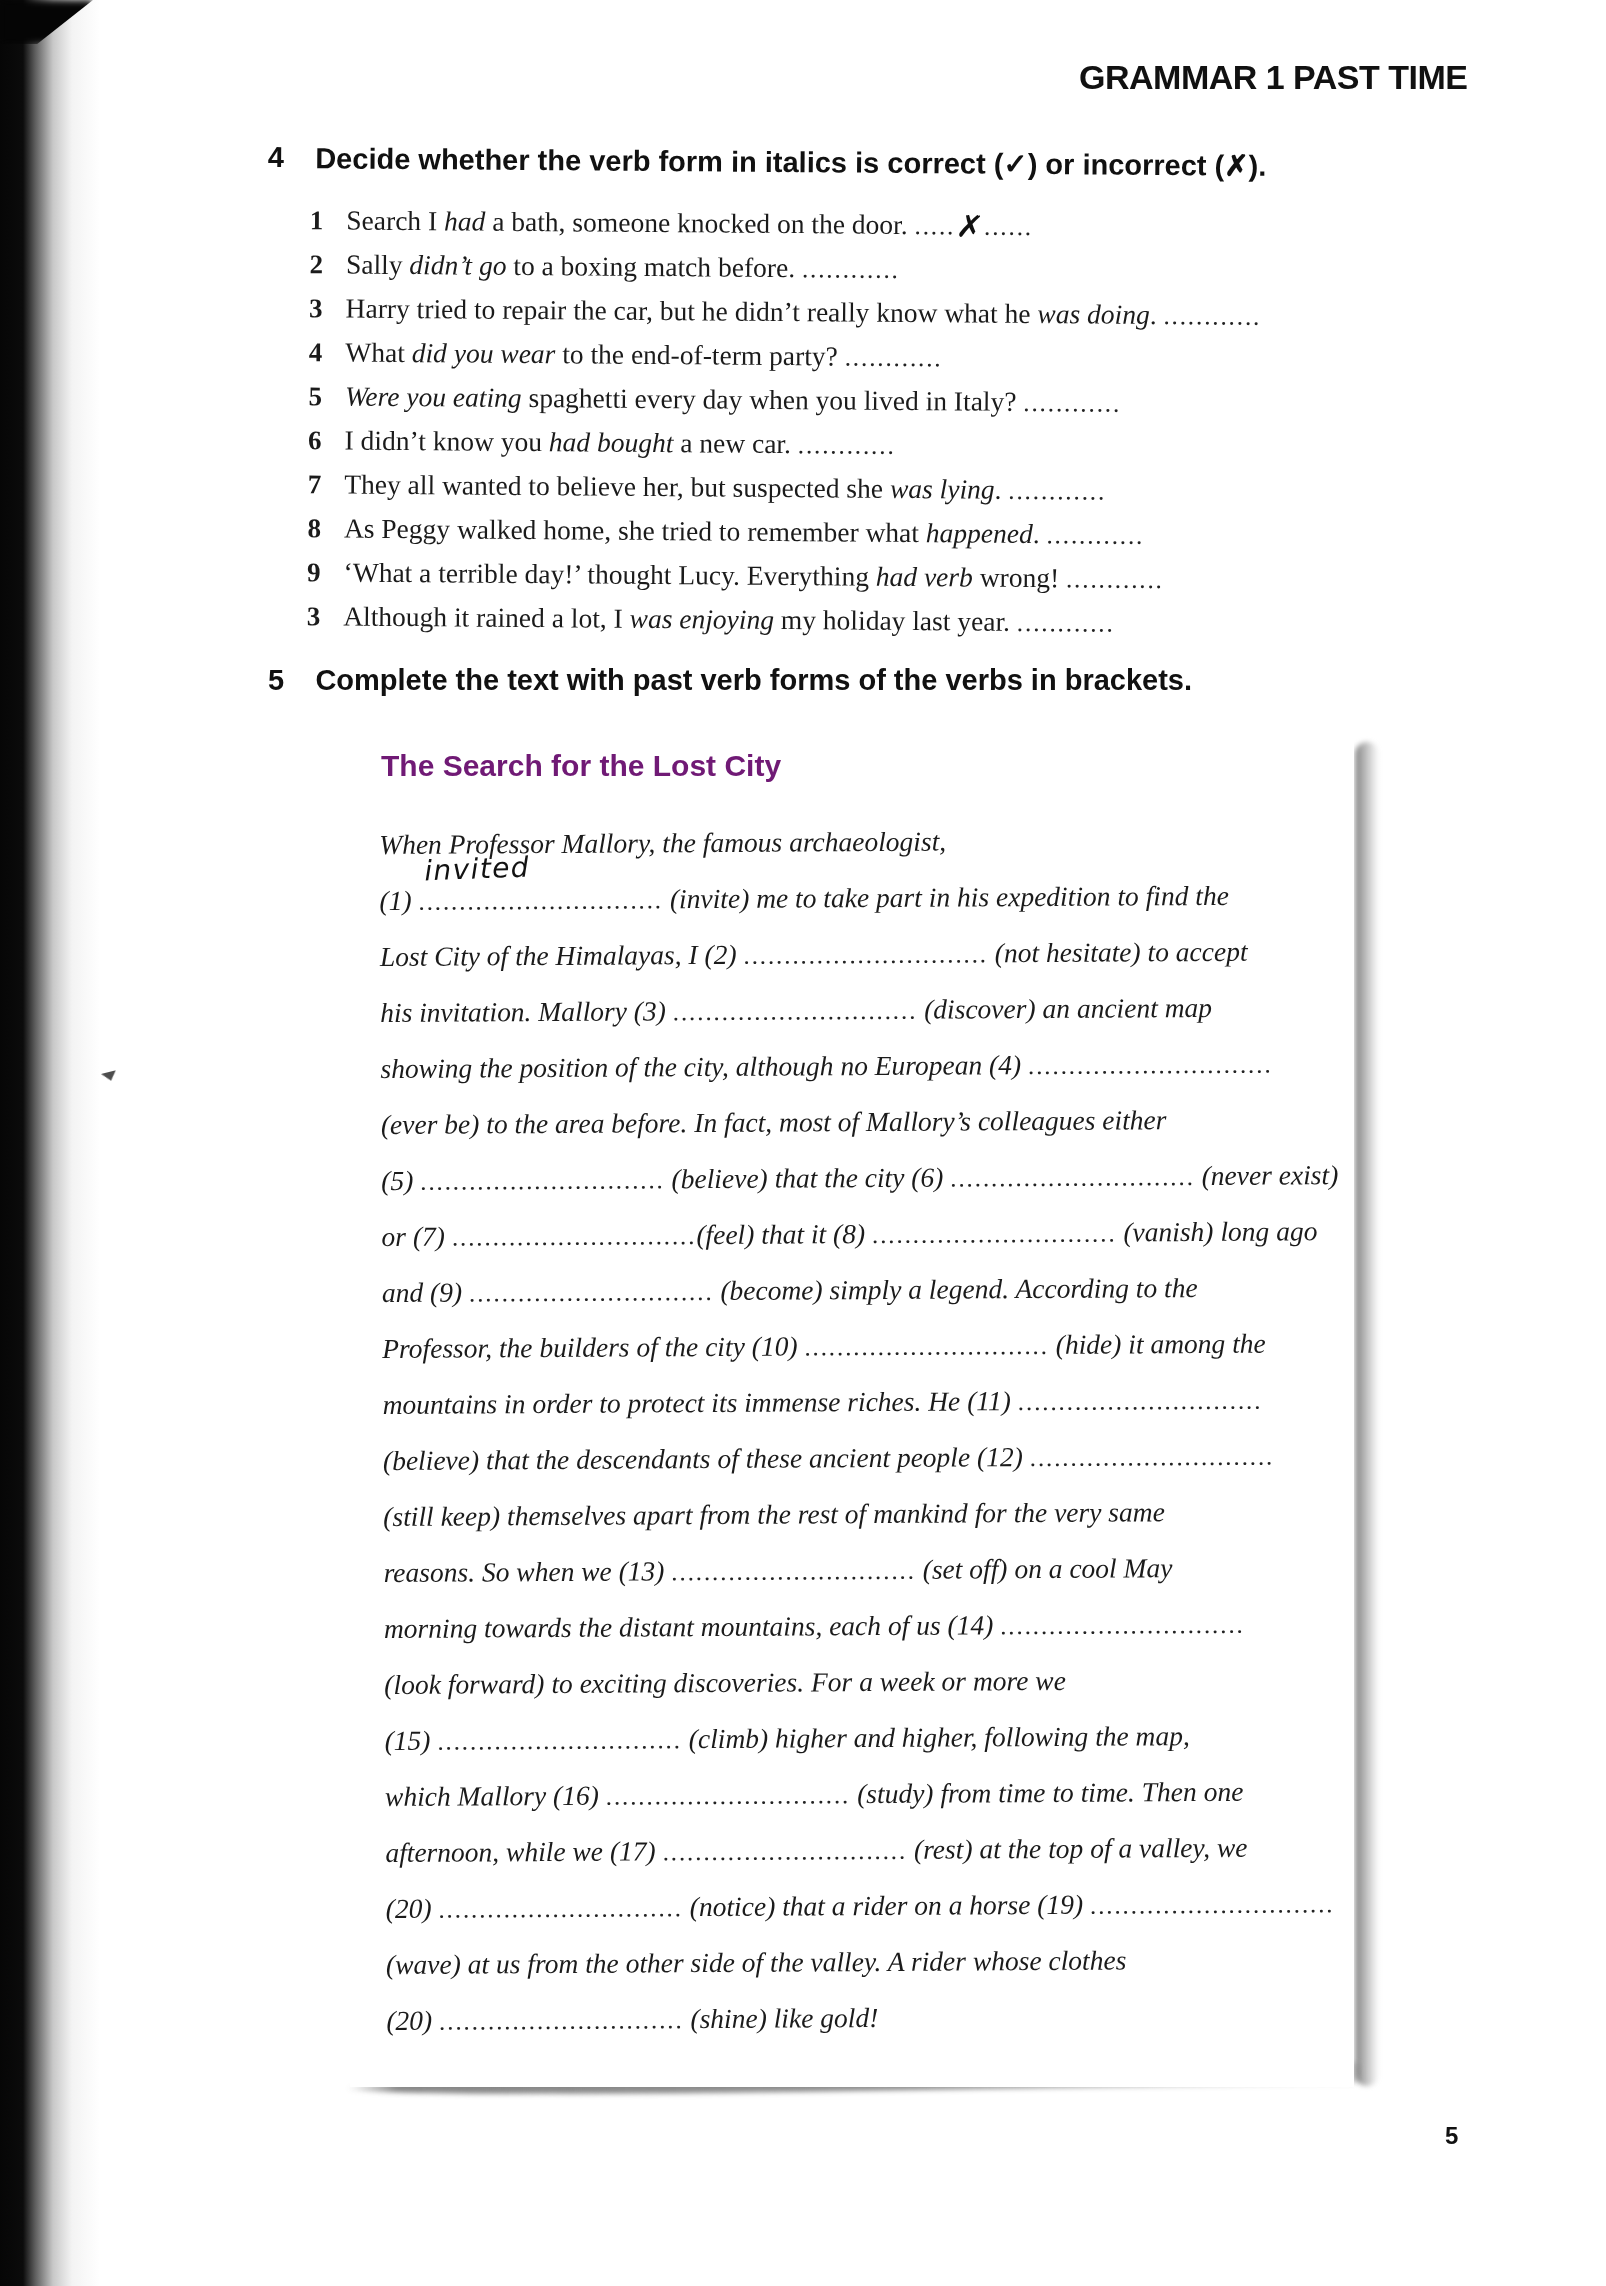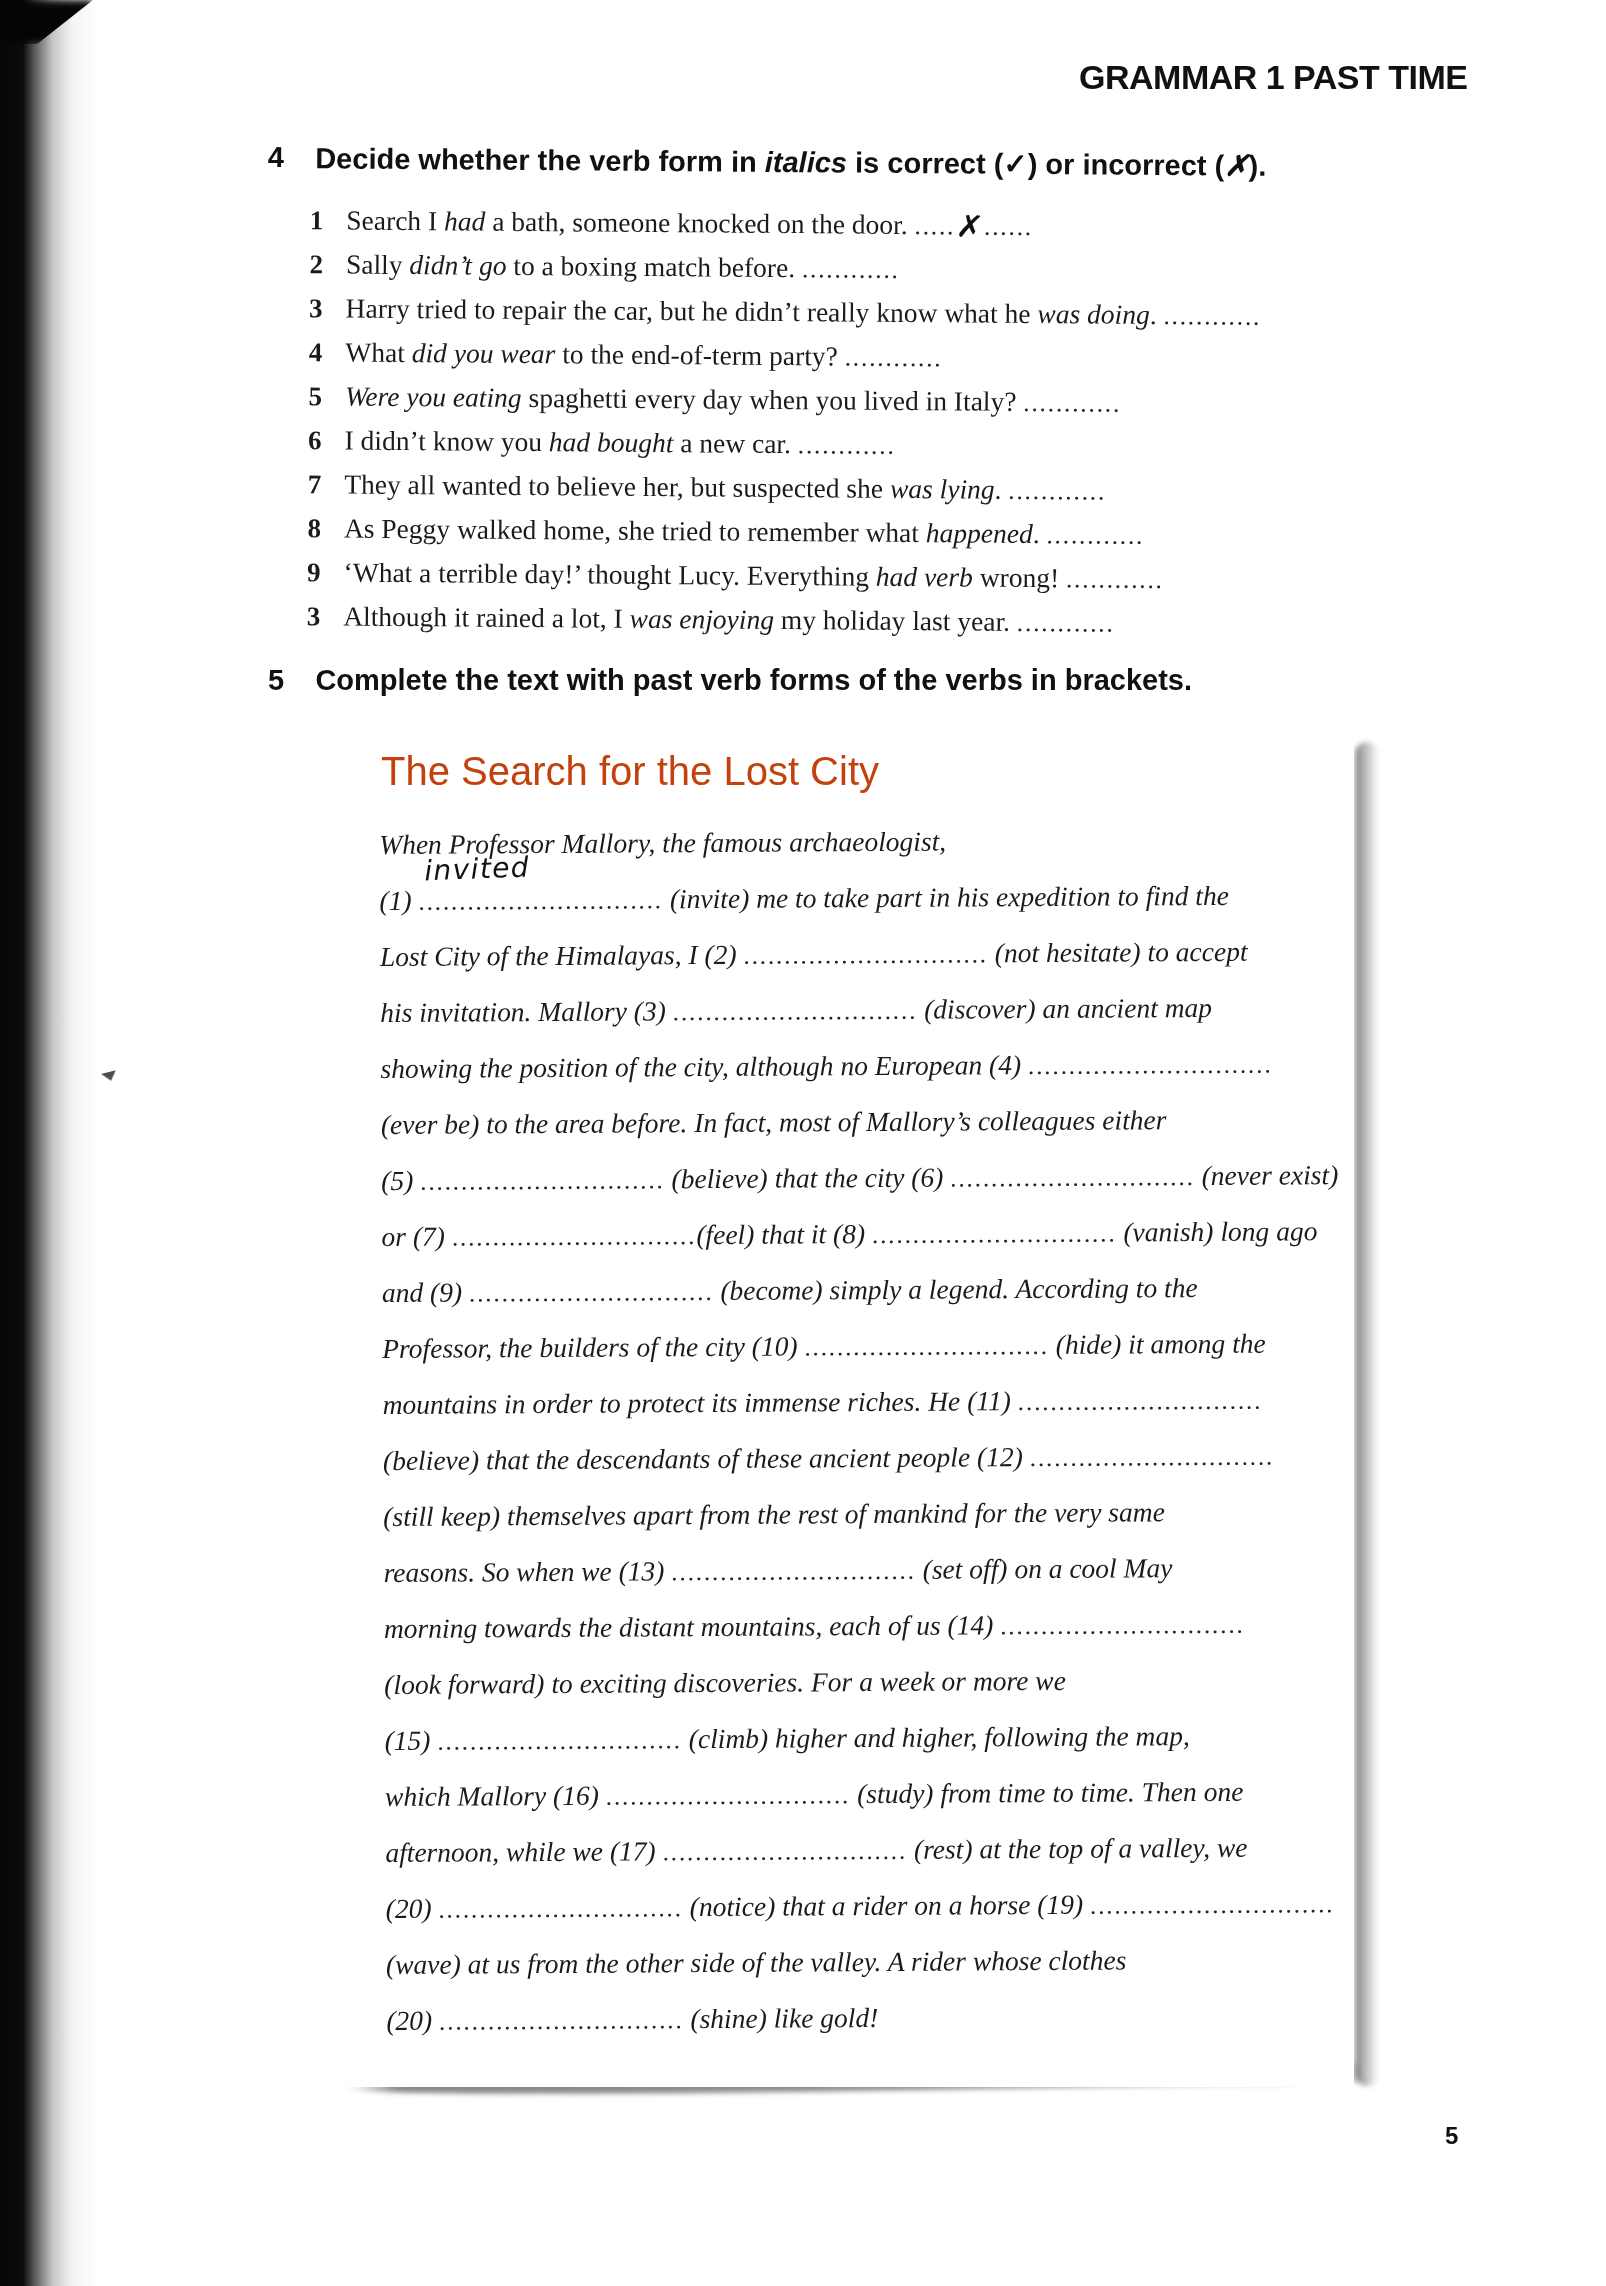--- a/index.html
+++ b/index.html
@@ -16,41 +16,41 @@
   .header-title{position:absolute;left:1079px;top:58px;
     font-family:"Liberation Sans",sans-serif;font-weight:700;font-size:34px;letter-spacing:-0.5px;color:#111;}
 
   
   .ex{position:absolute;transform-origin:0 0;}
   .ex4{left:268px;top:141px;transform:rotate(.45deg);}
   .ex5{left:268px;top:664px;}
   .ex-head{display:flex;gap:16.4px;font-family:"Liberation Sans",sans-serif;font-weight:700;
     font-size:29px;color:#111;white-space:nowrap;}
   .ex-num{width:31px;}
-  .seg-i{font-style:italic;}
+  .seg-i{}
 
   .items{margin-top:23px;}
   .item{white-space:nowrap;line-height:43px;font-size:27.5px;}
   .inum{display:inline-block;width:56px;text-align:right;margin-right:23px;font-weight:700;font-size:27px;}
   .item .verb{font-style:italic;}
   .dots{font-style:normal;letter-spacing:1.9px;font-size:25px;color:#222;position:relative;}
   .hw-x{display:inline-block;font-family:"DejaVu Sans",sans-serif;font-weight:700;font-style:italic;
     font-size:32px;line-height:0;position:relative;top:2.9px;margin:0 1px;transform:rotate(6deg);color:#101010;}
 
   
   .card{position:absolute;left:350px;top:724px;width:1004px;height:1363px;background:#ffffff;}
   .card-shadow-right{position:absolute;left:1355px;top:742px;width:24px;height:1344px;
     background:linear-gradient(to right,rgba(55,55,55,.62),rgba(110,110,110,.30) 62%,rgba(160,160,160,0));
     border-radius:13.5px;filter:blur(2.9px);}
   .card-shadow-bottom{position:absolute;left:346px;top:2078px;width:1014px;height:21px;
     background:linear-gradient(to right,rgba(70,70,70,0),rgba(60,60,60,.62) 5%,rgba(60,60,60,.58) 55%,rgba(95,95,95,.45) 85%,rgba(120,120,120,.30));
     border-radius:60% 5.8px 5.8px 60%;filter:blur(2.9px);transform:rotate(-.9deg);transform-origin:0 50%;}
 
   .card-title{position:absolute;left:31px;top:25px;font-family:"Liberation Sans",sans-serif;
-    font-weight:400;font-size:40px;color:#c2410c;}
+    font-weight:700;font-size:30px;color:#701a75;}
   .passage{position:absolute;left:29px;top:93px;transform:rotate(-.35deg);transform-origin:0 0;}
   .pline{height:56px;line-height:56px;white-space:nowrap;font-style:italic;font-size:27.5px;color:#1b1b1b;}
   .hw-word{position:absolute;left:5.8px;top:-32px;font-family:"DejaVu Sans",sans-serif;font-style:italic;
     font-size:28px;letter-spacing:1.4px;color:#121212;transform:rotate(-1.8deg);line-height:1;}
 
   .page-num{position:absolute;left:1445px;top:2122px;font-family:"Liberation Sans",sans-serif;
     font-weight:700;font-size:24px;color:#111;}
 
   .stray-mark{position:absolute;left:102px;top:1072px;width:0;height:0;
     border-left:8.7px solid transparent;border-right:7.7px solid transparent;border-top:9.7px solid #2e2e2e;

